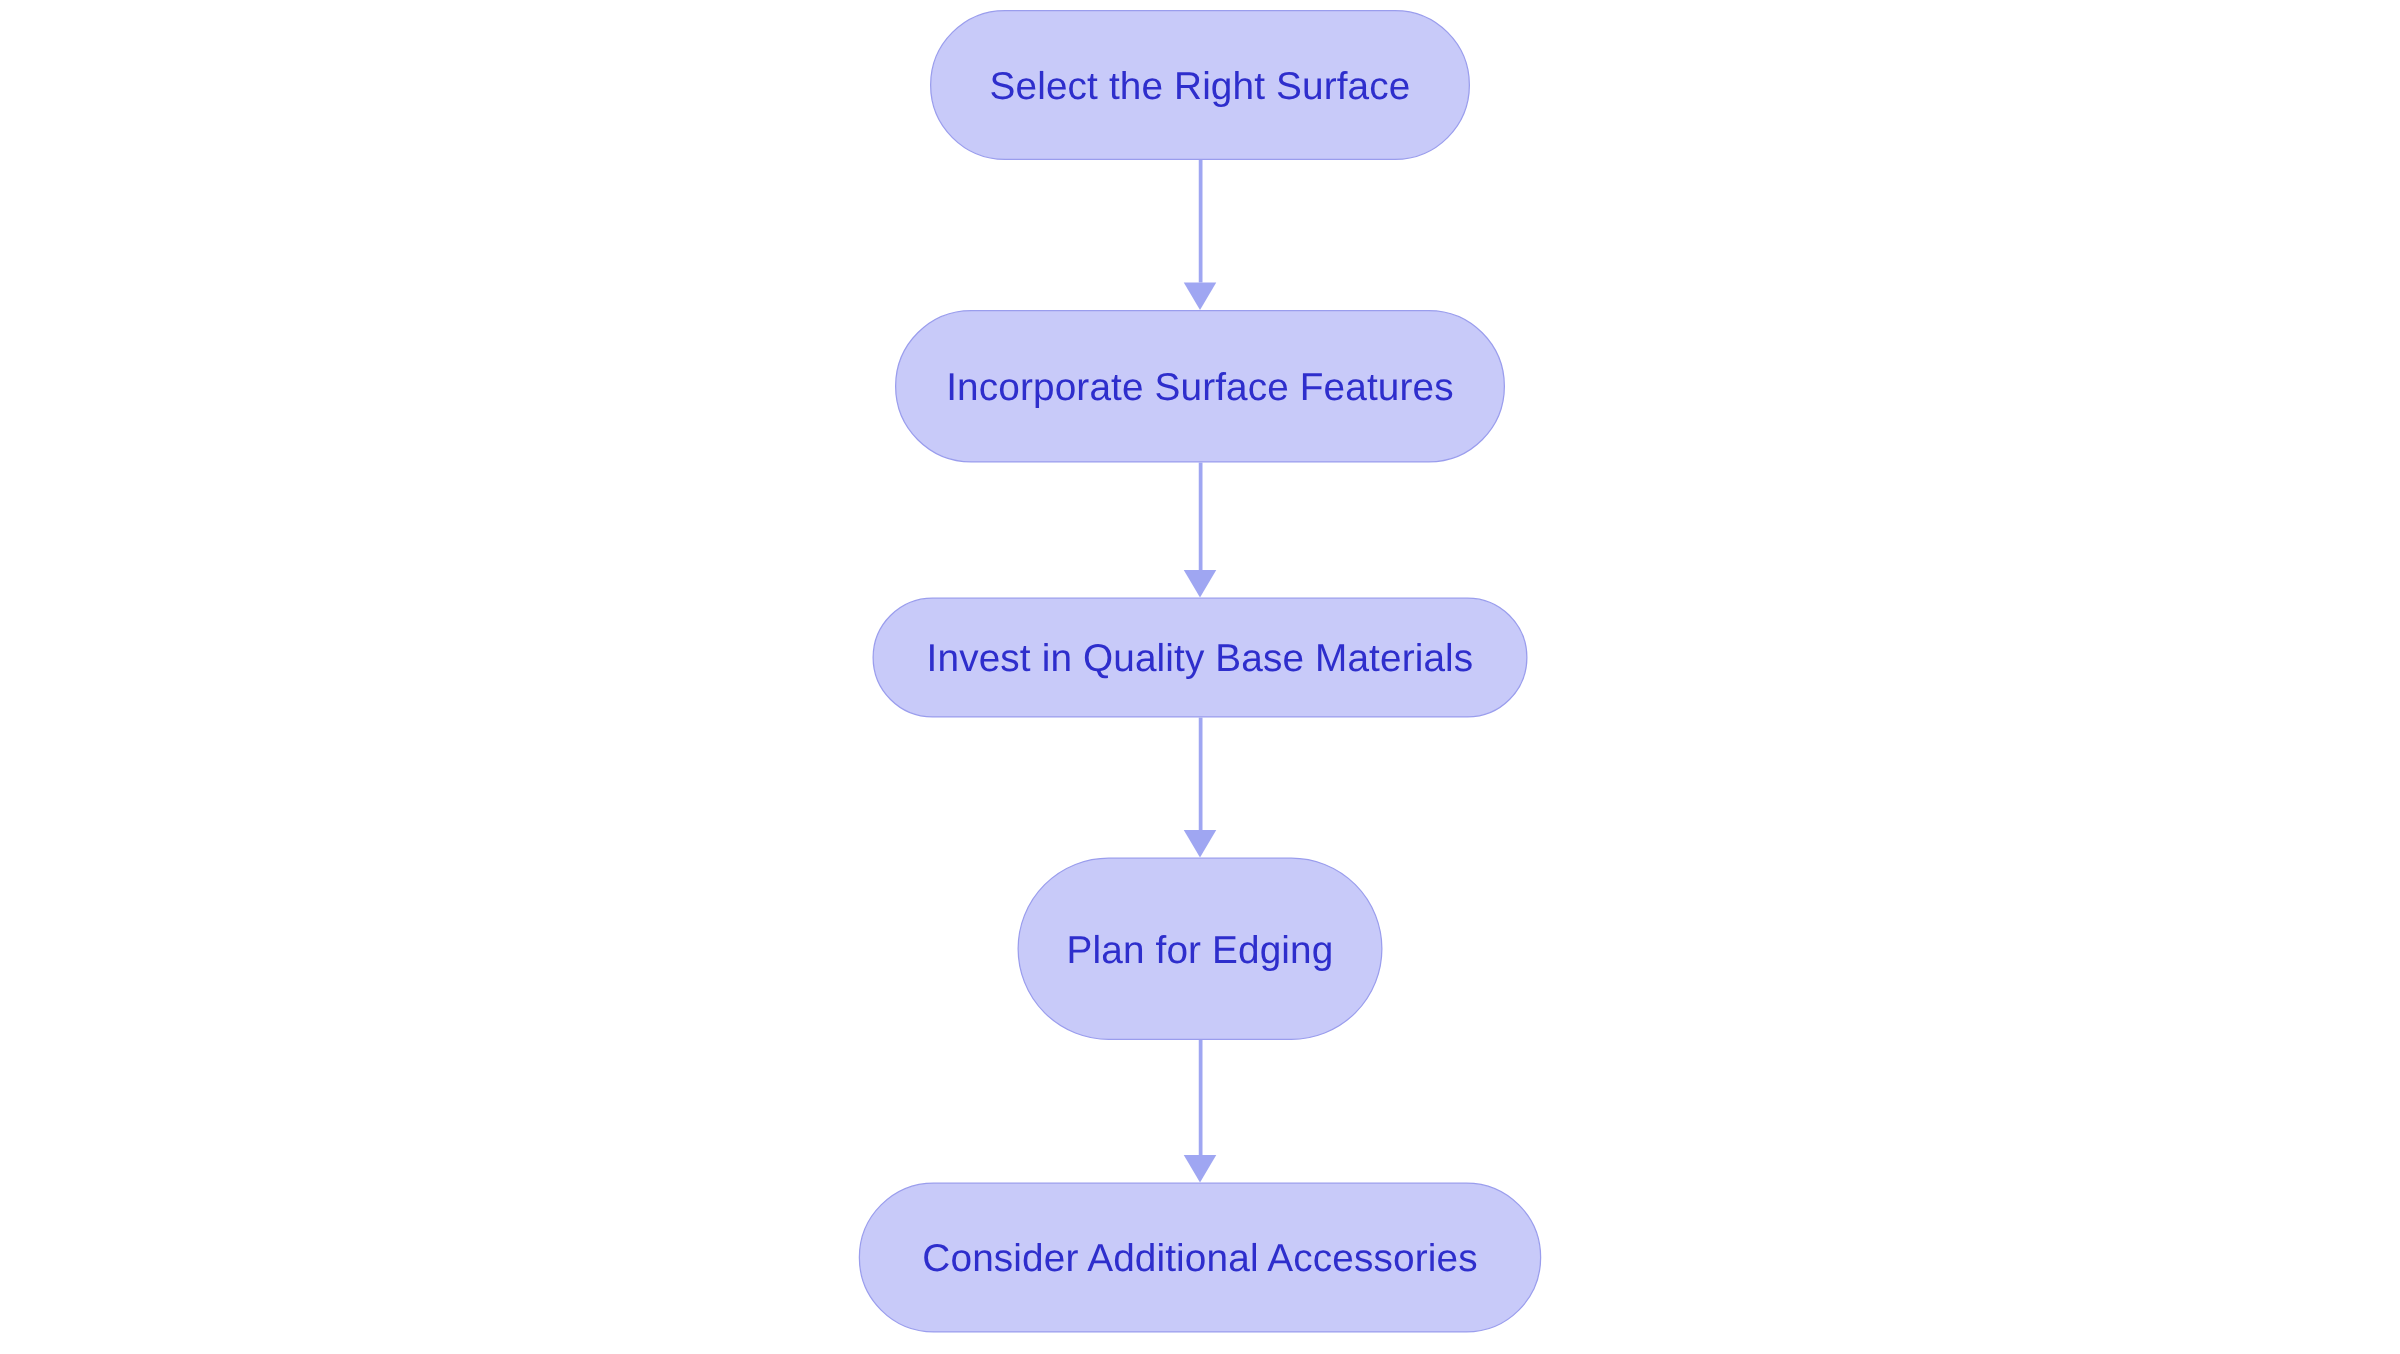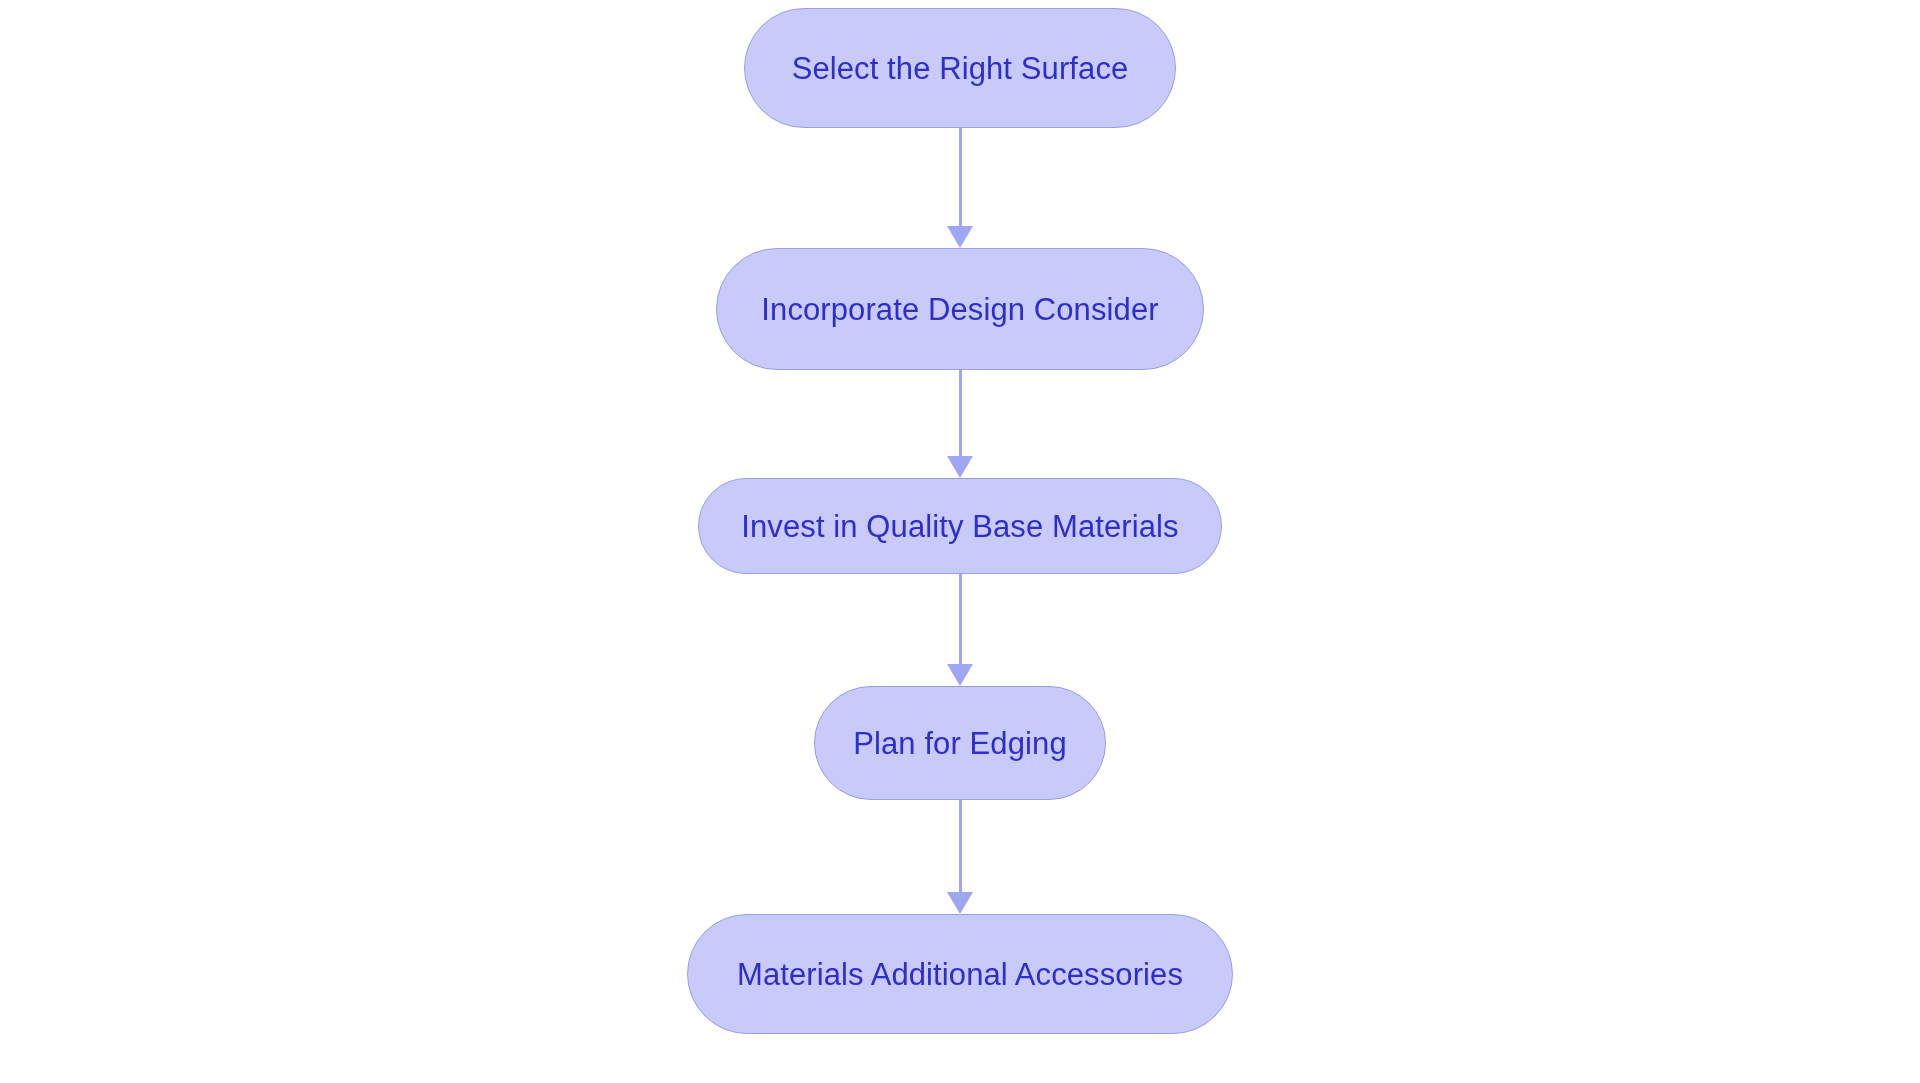--- a/index.html
+++ b/index.html
@@ -50,21 +50,21 @@
     line-height: 1;
     color: #2e2ecc;
     white-space: nowrap;
     letter-spacing: 0.1px;
   }
 
   
   .node-0 { width: 432px; height: 120px; margin-top: 8px; }
   .node-1 { width: 488px; height: 122px; }
   .node-2 { width: 524px; height: 96px; }
-  .node-3 { width: 292px; height: 114px; }
+  .node-3 { width: 292px; height: 146px; }
   .node-4 { width: 546px; height: 120px; }
 
   
   .connector {
     position: relative;
     width: 26px;
     flex: 0 0 auto;
     display: flex;
     flex-direction: column;
     align-items: center;
@@ -97,21 +97,21 @@
     <div class="node node-0">
       <span class="node-label">Select the Right Surface</span>
     </div>
 
     <div class="connector connector-0">
       <div class="connector-stem"></div>
       <div class="connector-arrowhead"></div>
     </div>
 
     <div class="node node-1">
-      <span class="node-label">Incorporate Design Consider</span>
+      <span class="node-label">Incorporate Surface Features</span>
     </div>
 
     <div class="connector connector-1">
       <div class="connector-stem"></div>
       <div class="connector-arrowhead"></div>
     </div>
 
     <div class="node node-2">
       <span class="node-label">Invest in Quality Base Materials</span>
     </div>
@@ -124,17 +124,17 @@
     <div class="node node-3">
       <span class="node-label">Plan for Edging</span>
     </div>
 
     <div class="connector connector-3">
       <div class="connector-stem"></div>
       <div class="connector-arrowhead"></div>
     </div>
 
     <div class="node node-4">
-      <span class="node-label">Materials Additional Accessories</span>
+      <span class="node-label">Consider Additional Accessories</span>
     </div>
 
   </div>
 </div>
 
 </body></html>

